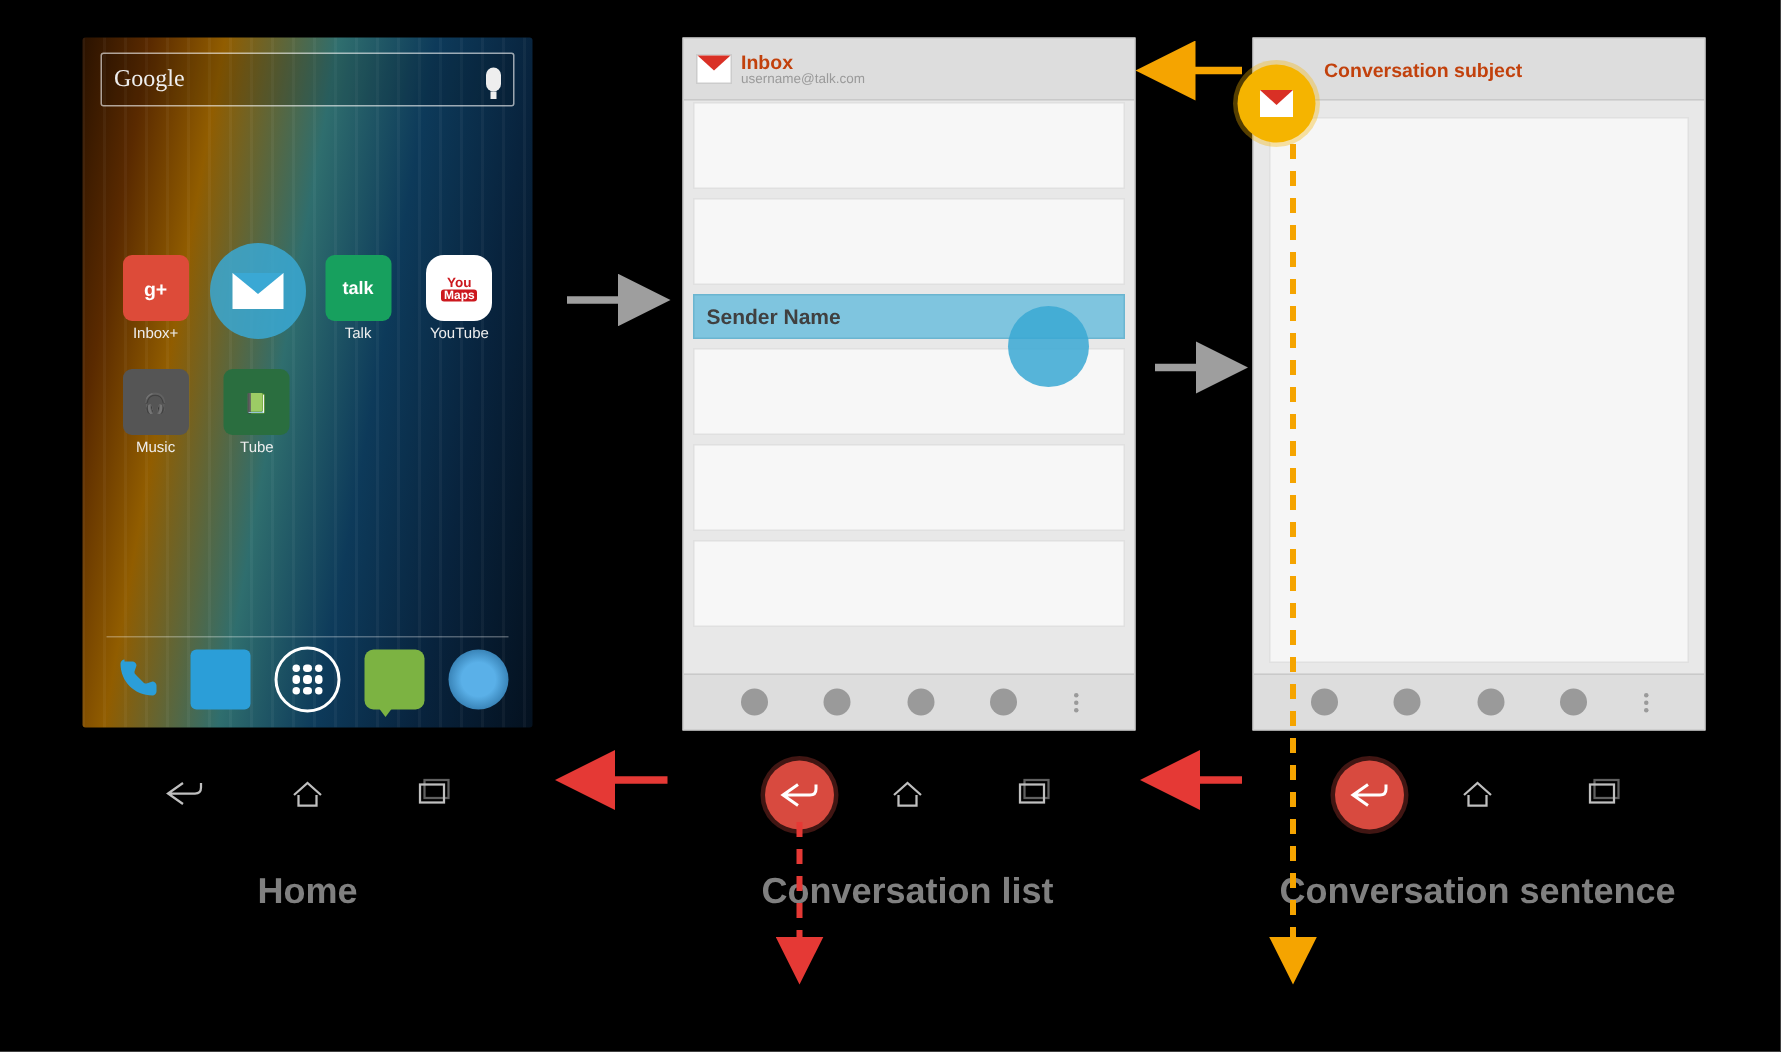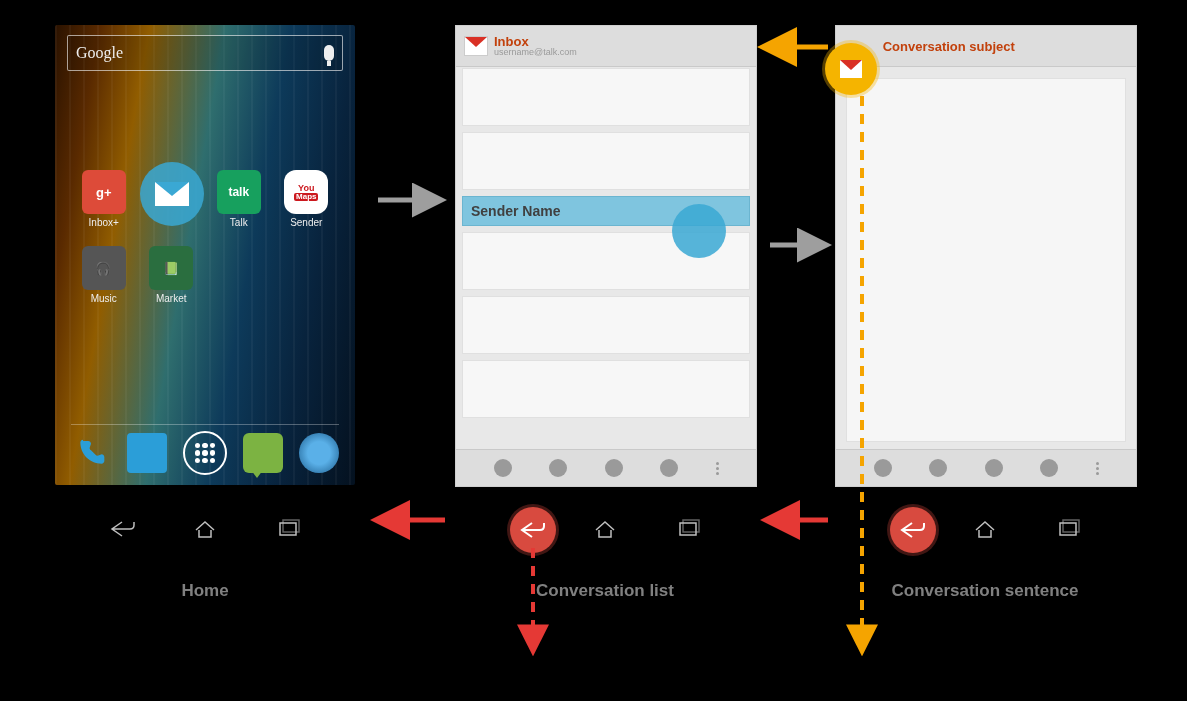--- a/index.html
+++ b/index.html
@@ -127,21 +127,21 @@
   .bottombar .c{width:18px;height:18px;background:#9a9a9a;border-radius:50%;}
   .bottombar .ov{display:flex;flex-direction:column;gap:2px;}
   .bottombar .ov i{width:3px;height:3px;background:#9a9a9a;border-radius:50%;}
 
   
   .up-halo{position:absolute;width:52px;height:52px;border-radius:50%;background:#f5b400;left:-10px;top:18px;display:flex;align-items:center;justify-content:center;z-index:3;box-shadow:0 0 0 3px rgba(245,180,0,0.35);}
   .up-halo .gicon{width:22px;height:18px;background:#fff;position:relative;}
   .up-halo .gicon:before{content:"";position:absolute;inset:0;border-left:11px solid transparent;border-right:11px solid transparent;border-top:10px solid #d93025;}
 
   
-  .caption{margin-top:32px;color:#808080;font-weight:700;font-size:17px;font-family:Arial,sans-serif;}
+  .caption{margin-top:32px;color:#808080;font-weight:700;font-size:24px;font-family:Arial,sans-serif;}
 
   
   svg.overlay{position:absolute;inset:0;width:1187px;height:701px;pointer-events:none;}
 </style>
 </head>
 <body>
 
 <div class="stage">
 
   <div class="col home">
@@ -168,29 +168,29 @@
             </div>
           <div class="app talk">
               <div class="tile">talk</div>
               <span class="lbl">Talk</span>
             </div>
           <div class="app youtube">
               <div class="tile" style="font-size:9px;color:#cc181e;flex-direction:column;line-height:1;border-radius:12px;">
                 <span>You</span>
                 <span style="background:#cc181e;color:#fff;padding:0 2px;border-radius:2px;font-size:8px;">Maps</span>
               </div>
-              <span class="lbl">Sender</span>
+              <span class="lbl">YouTube</span>
             </div>
           <div class="app music">
               <div class="tile">🎧</div>
               <span class="lbl">Music</span>
             </div>
           <div class="app books">
               <div class="tile">📗</div>
-              <span class="lbl">Market</span>
+              <span class="lbl">Tube</span>
             </div>
         </div>
 
         <div class="home-divider"></div>
         <div class="dock">
           <div class="d phoneic">
               <svg viewBox="0 0 24 24">
                 <path fill="#2b9ed8" d="M6 2c-1 0-2 1-2 2 0 9 7 16 16 16 1 0 2-1 2-2v-3c0-1-1-2-2-2l-3 1c-1 0-1 0-2-1l-3-3c-1-1-1-1-1-2l1-3c0-1-1-2-2-2H6z"></path>
               </svg>
             </div>

